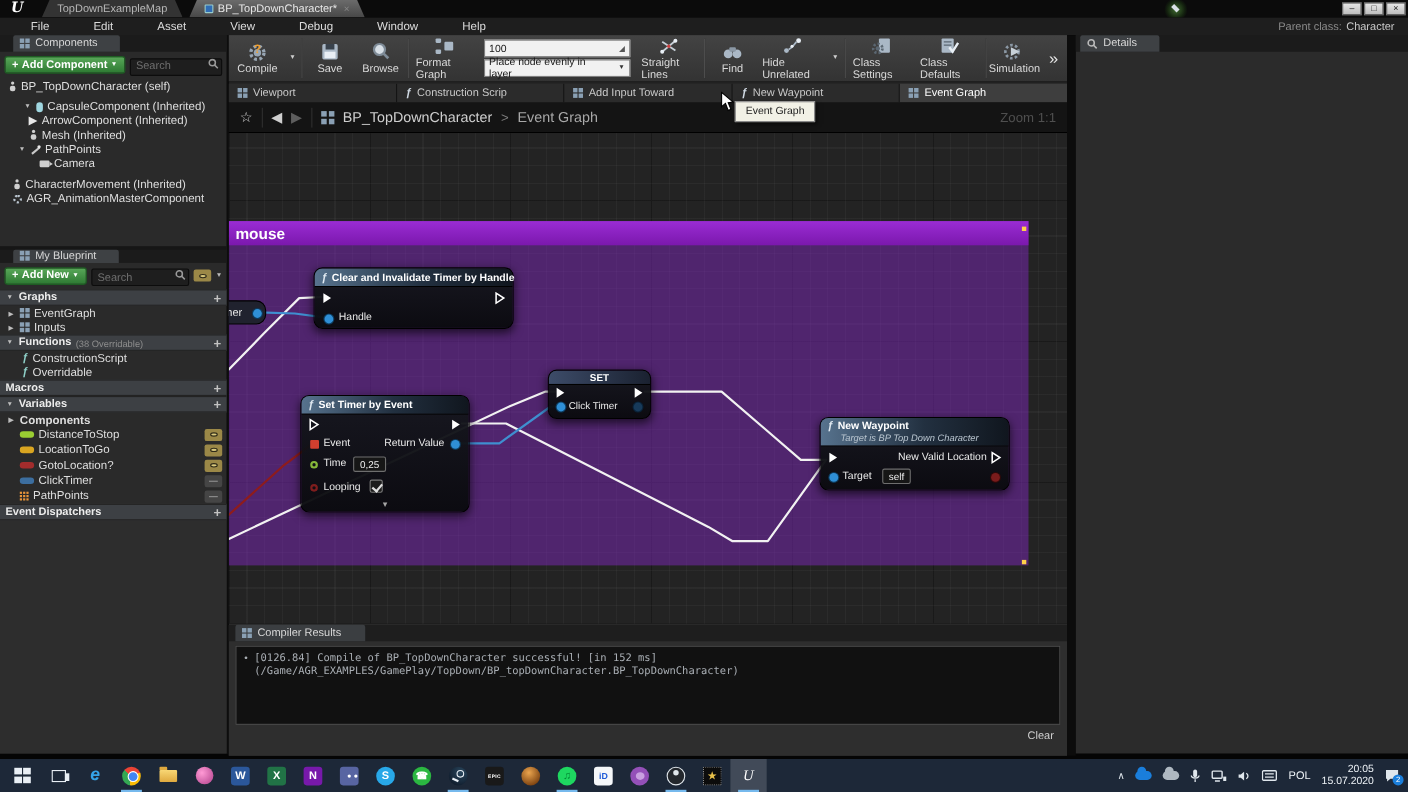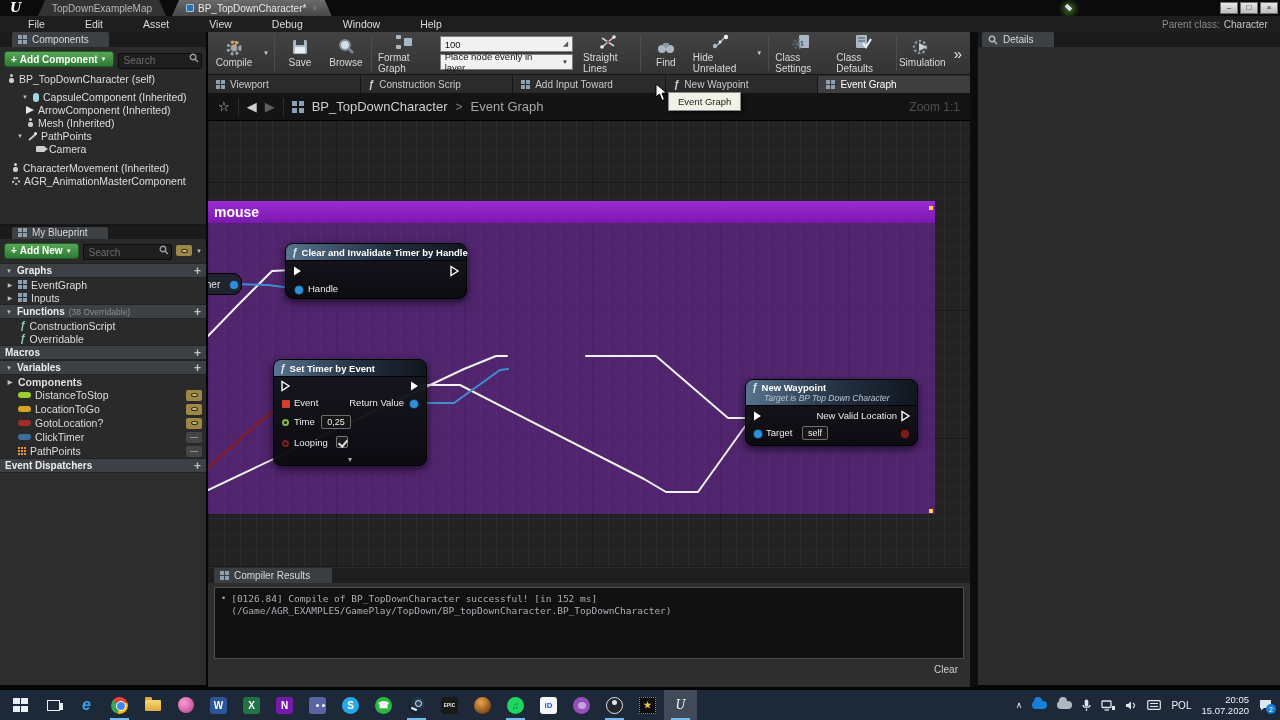--- a/index.html
+++ b/index.html
@@ -619,20 +619,34 @@
       <svg class="exec filled" style="left:6px;top:21px" viewBox="0 0 11 12">
           <path d="M2 1.5 L9 6 L2 10.5 Z"></path>
         </svg>
       <svg class="exec hollow" style="right:6px;top:21px;position:absolute" viewBox="0 0 11 12">
           <path d="M2 1.5 L9 6 L2 10.5 Z"></path>
         </svg>
       <span class="dpin blue" style="left:9px;top:42px"></span>
       <span class="plabel" style="left:22px;top:39px">Handle</span>
     </div>
 
+    <div class="node" style="left:290px;top:215px;width:94px;height:45px">
+      <div class="nhead set" style="height:13px;font-size:9px">
+          <span>SET</span>
+        </div>
+      <svg class="exec filled" style="left:5px;top:14px" viewBox="0 0 11 12">
+          <path d="M2 1.5 L9 6 L2 10.5 Z"></path>
+        </svg>
+      <svg class="exec filled" style="right:5px;top:14px;position:absolute" viewBox="0 0 11 12">
+          <path d="M2 1.5 L9 6 L2 10.5 Z"></path>
+        </svg>
+      <span class="dpin blue" style="left:7px;top:29px"></span>
+      <span class="plabel" style="left:18px;top:27px;font-size:9px">Click Timer</span>
+      <span class="dpin bluedark" style="right:7px;top:29px"></span>
+    </div>
 
     <div class="node" style="left:65px;top:238px;width:154px;height:107px">
       <div class="nhead">
           <span class="fnic" style="color:#dfe8f0">ƒ</span>
           <span>Set Timer by Event</span>
         </div>
       <svg class="exec hollow" style="left:6px;top:20px" viewBox="0 0 11 12">
           <path d="M2 1.5 L9 6 L2 10.5 Z"></path>
         </svg>
       <svg class="exec filled" style="right:6px;top:20px;position:absolute" viewBox="0 0 11 12">

